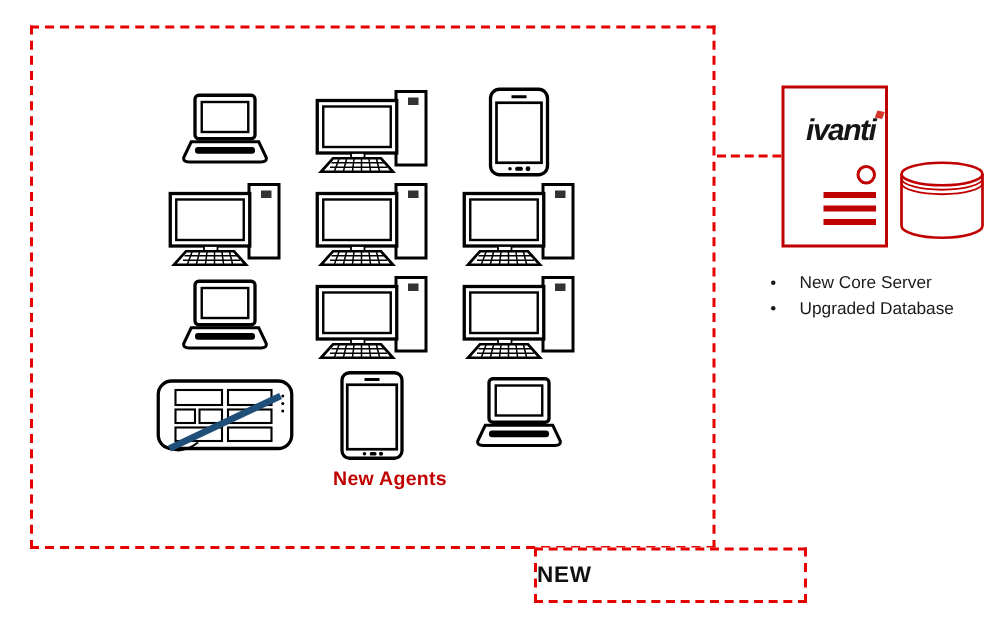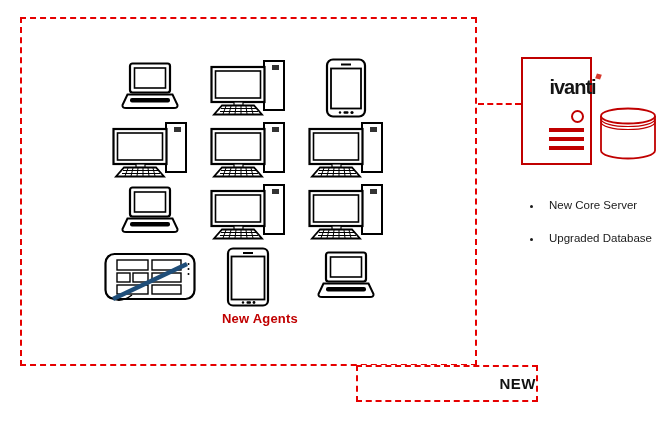--- a/index.html
+++ b/index.html
@@ -37,47 +37,47 @@
   .connector{
     position:absolute;left:478px;top:103px;width:43px;height:0;
     border-top:2px dashed var(--dash-red);
   }
   
   .server-box{
     position:absolute;left:521px;top:57px;width:71px;height:108px;
     border:2px solid var(--brand-red);box-sizing:border-box;background:#fff;
   }
   .logo{
-    position:absolute;left:16px;top:17px;width:100%;text-align:center;
-    font-size:20px;font-weight:700;letter-spacing:-1px;color:#151515;
+    position:absolute;left:4px;top:17px;width:100%;text-align:center;
+    font-size:20px;font-weight:700;letter-spacing:-1px;color:#151515;font-style:italic;
   }
   .logo-wrap{position:relative;display:inline-block;}
   .logo-mark{
     position:absolute;right:-5px;top:-2px;width:5px;height:5px;
     background:var(--logo-red);transform:rotate(12deg) skewX(-8deg);
   }
   .server-circle{
     position:absolute;right:6px;top:51px;width:9px;height:9px;
     border:2px solid var(--brand-red);border-radius:50%;
   }
   .server-bars{position:absolute;right:6px;top:69px;width:35px;}
   .server-bars i{display:block;height:4px;background:var(--brand-red);margin-bottom:5px;}
   
   .db-svg{position:absolute;left:598px;top:106px;color:var(--brand-red);}
   
   .bullet-list{
     position:absolute;left:507px;top:181px;margin:0;padding:0 0 0 20px;
     font-size:11.5px;line-height:17px;color:var(--ink);
   }
-  .bullet-list li{margin:16px;padding-left:6px;}
+  .bullet-list li{margin:0;padding-left:6px;}
   
   .new-box{
     position:absolute;left:356px;top:365px;width:182px;height:37px;
     border:2px dashed var(--dash-red);box-sizing:border-box;background:#fff;
-    display:flex;align-items:center;justify-content:flex-end;
+    display:flex;align-items:center;justify-content:flex-start;
   }
   .new-label{font-size:15px;font-weight:700;letter-spacing:.5px;color:#111;}
   .stylus{stroke:var(--stylus-blue);}
 </style>
 </head>
 <body>
 
 <div class="canvas">
 
   <div class="agents-box"></div>

